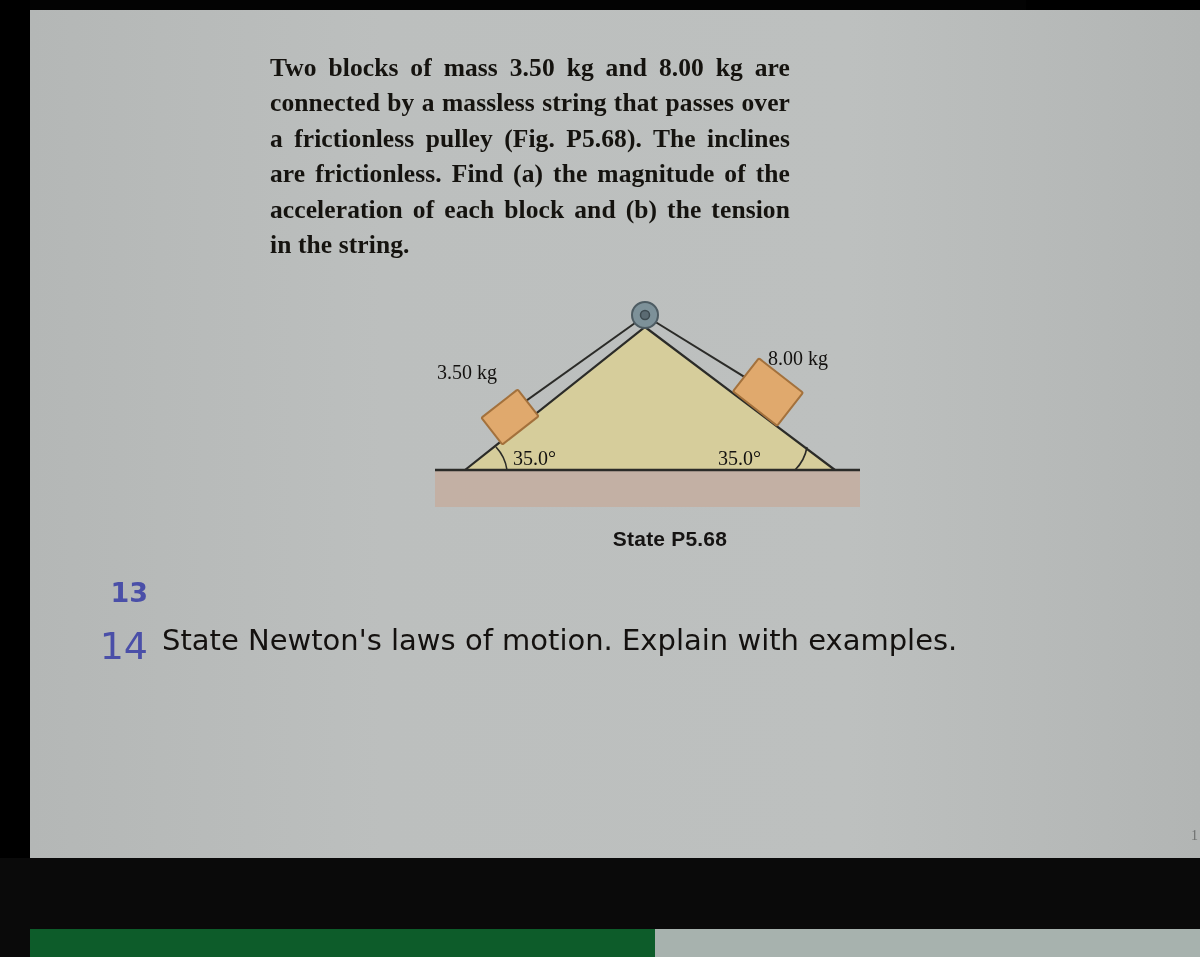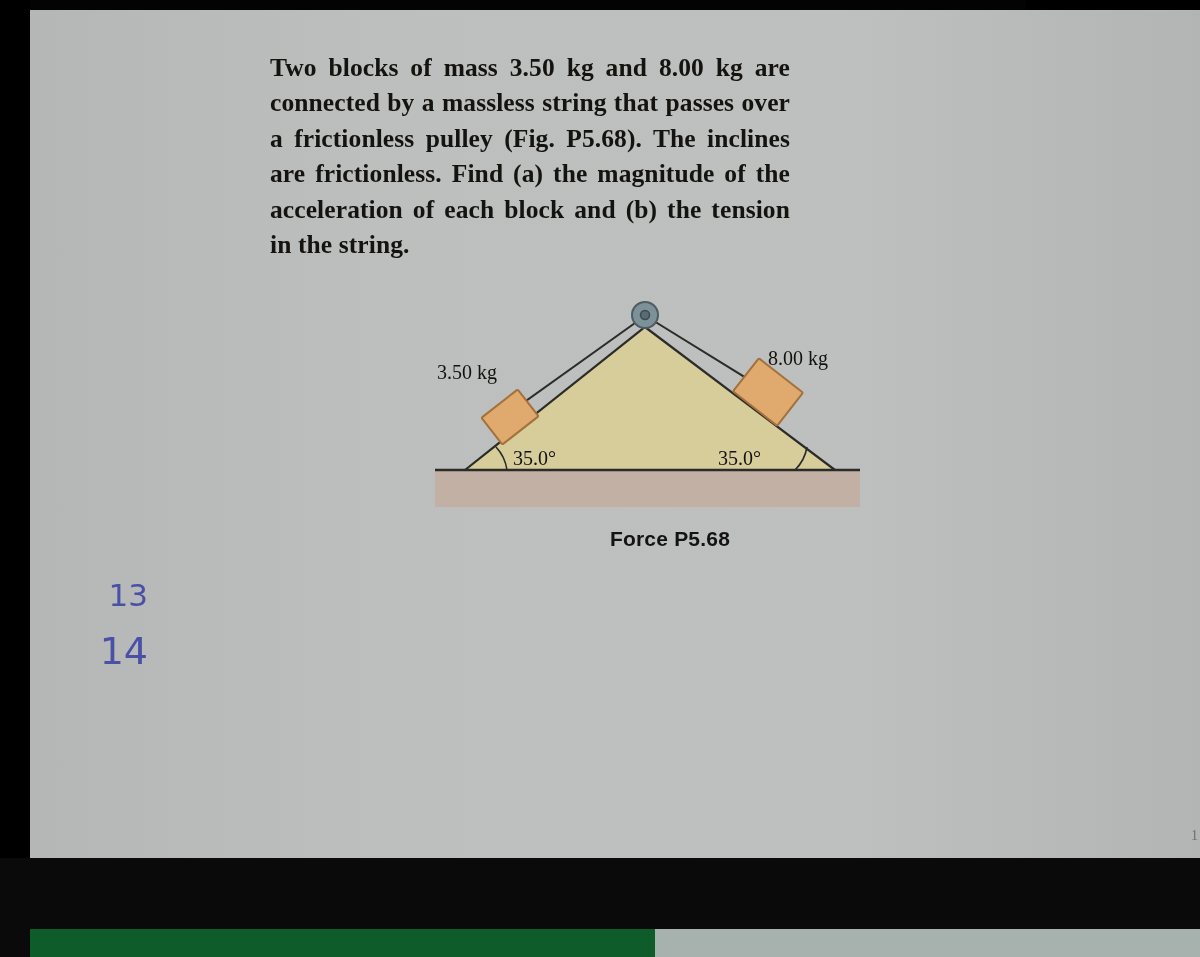--- a/index.html
+++ b/index.html
@@ -93,21 +93,21 @@
     flex: none;
     font-family: "DejaVu Sans", sans-serif;
   }
   .qtext {
     color: #14110f;
     font-size: 29px;
     line-height: 1.32;
     font-family: "DejaVu Sans", sans-serif;
     max-width: 1000px;
   }
-  .qrow.lone .qnum { font-size: 31px; }
+  .qrow.lone .qnum { font-size: 27px; font-weight: bold; }
   .page-corner {
     position: absolute;
     right: 2px;
     bottom: 14px;
     font-family: "Liberation Serif", serif;
     font-size: 14px;
     color: #6d6f6e;
   }
   
   .bottom-dark {
@@ -186,30 +186,31 @@
 
         <path d="M 72 175 A 42 42 0 0 0 61 152" fill="none" stroke="#2b2b28" stroke-width="1.6"></path>
         <path d="M 360 175 A 42 42 0 0 0 372 152" fill="none" stroke="#2b2b28" stroke-width="1.6"></path>
 
         <text class="label" x="2" y="84">3.50 kg</text>
         <text class="label" x="333" y="70">8.00 kg</text>
         <text class="label" x="78" y="170">35.0°</text>
         <text class="label" x="283" y="170">35.0°</text>
       </svg>
 
-      <div class="figure-caption">Force P5.68</div>
+      <div class="figure-caption">State P5.68</div>
     </div>
 
     <div class="qlist">
       <div class="qrow lone">
         <div class="qnum">13</div>
         <div class="qtext"></div>
       </div>
       <div class="qrow">
         <div class="qnum">14</div>
+        <div class="qtext">State Newton's laws of motion.  Explain with examples.</div>
       </div>
     </div>
 
     <div class="page-corner">1</div>
   </div>
 
   <div class="bottom-dark"></div>
   <div class="taskbar-green"></div>
   <div class="taskbar-gray"></div>
 </div>

